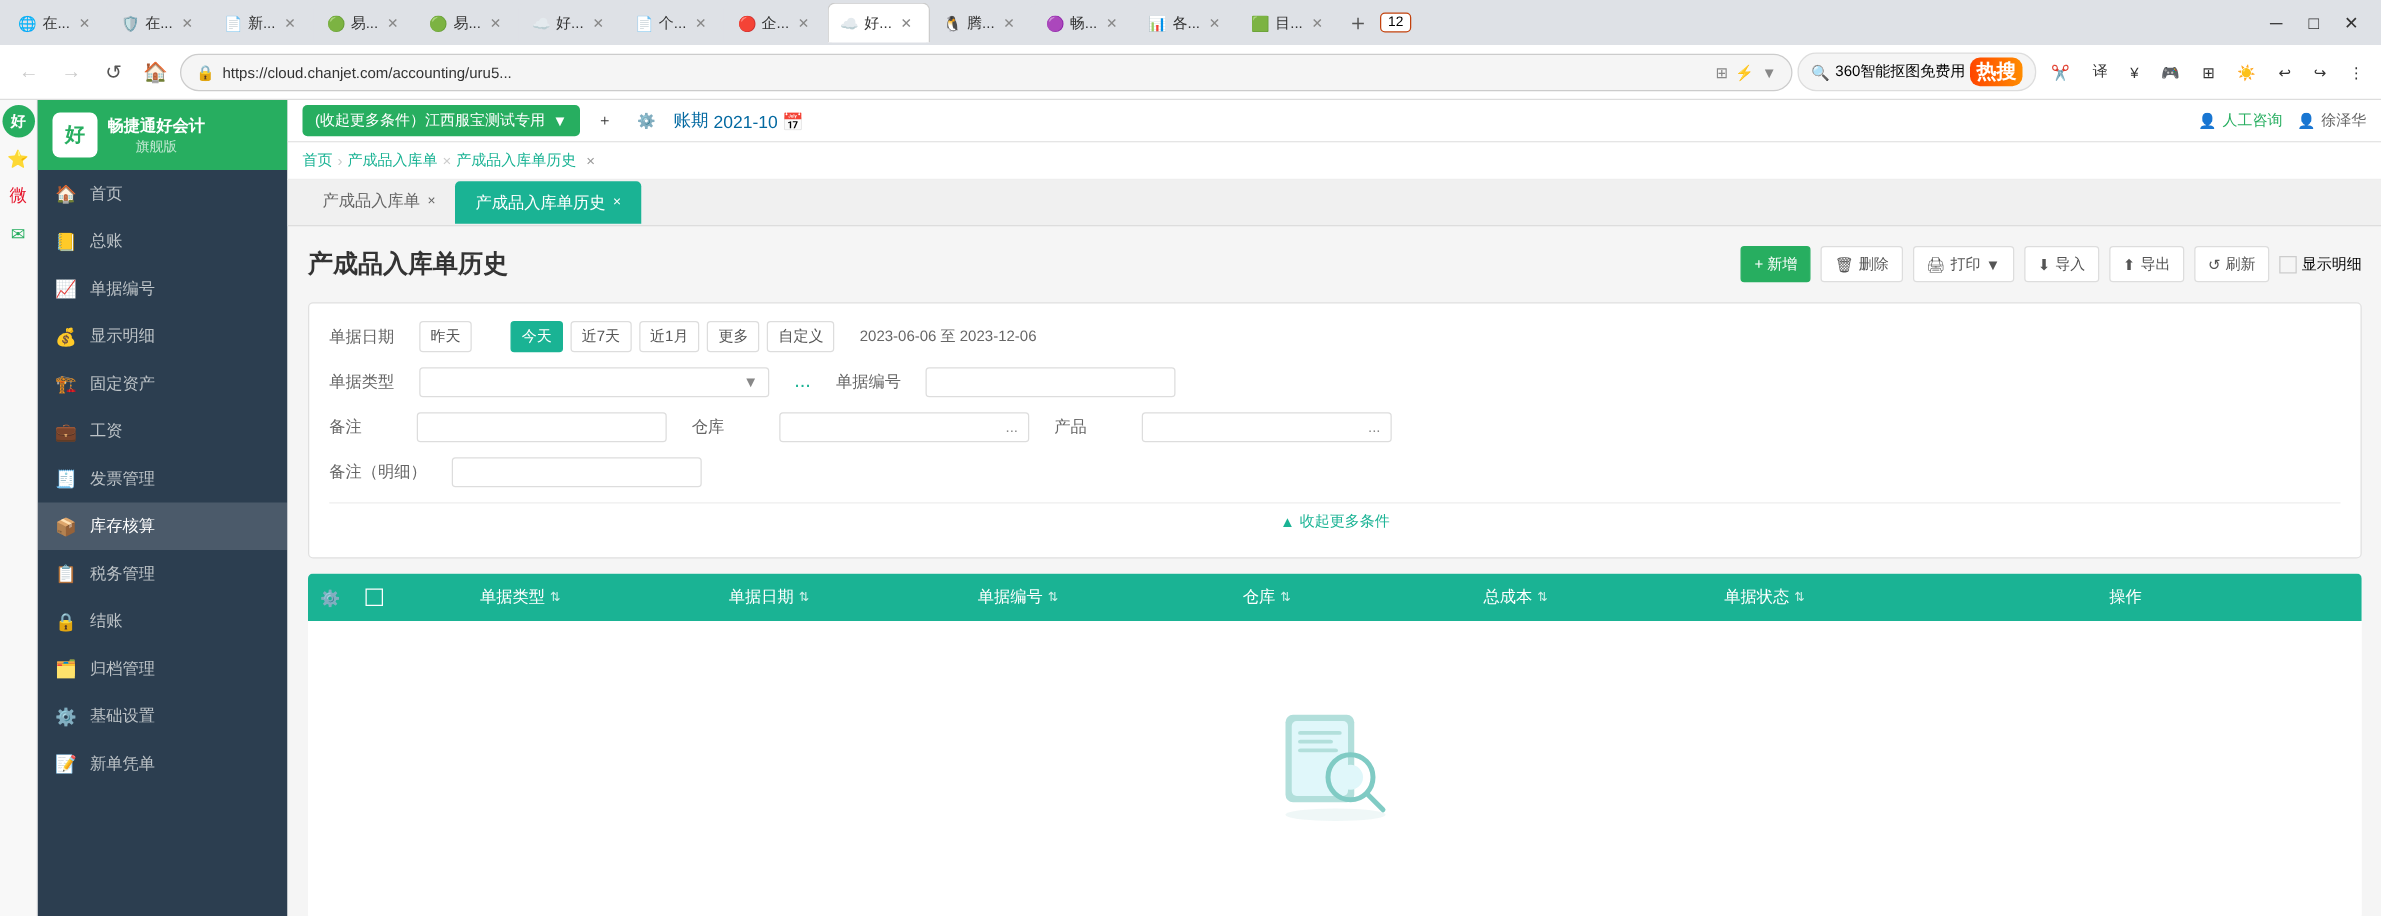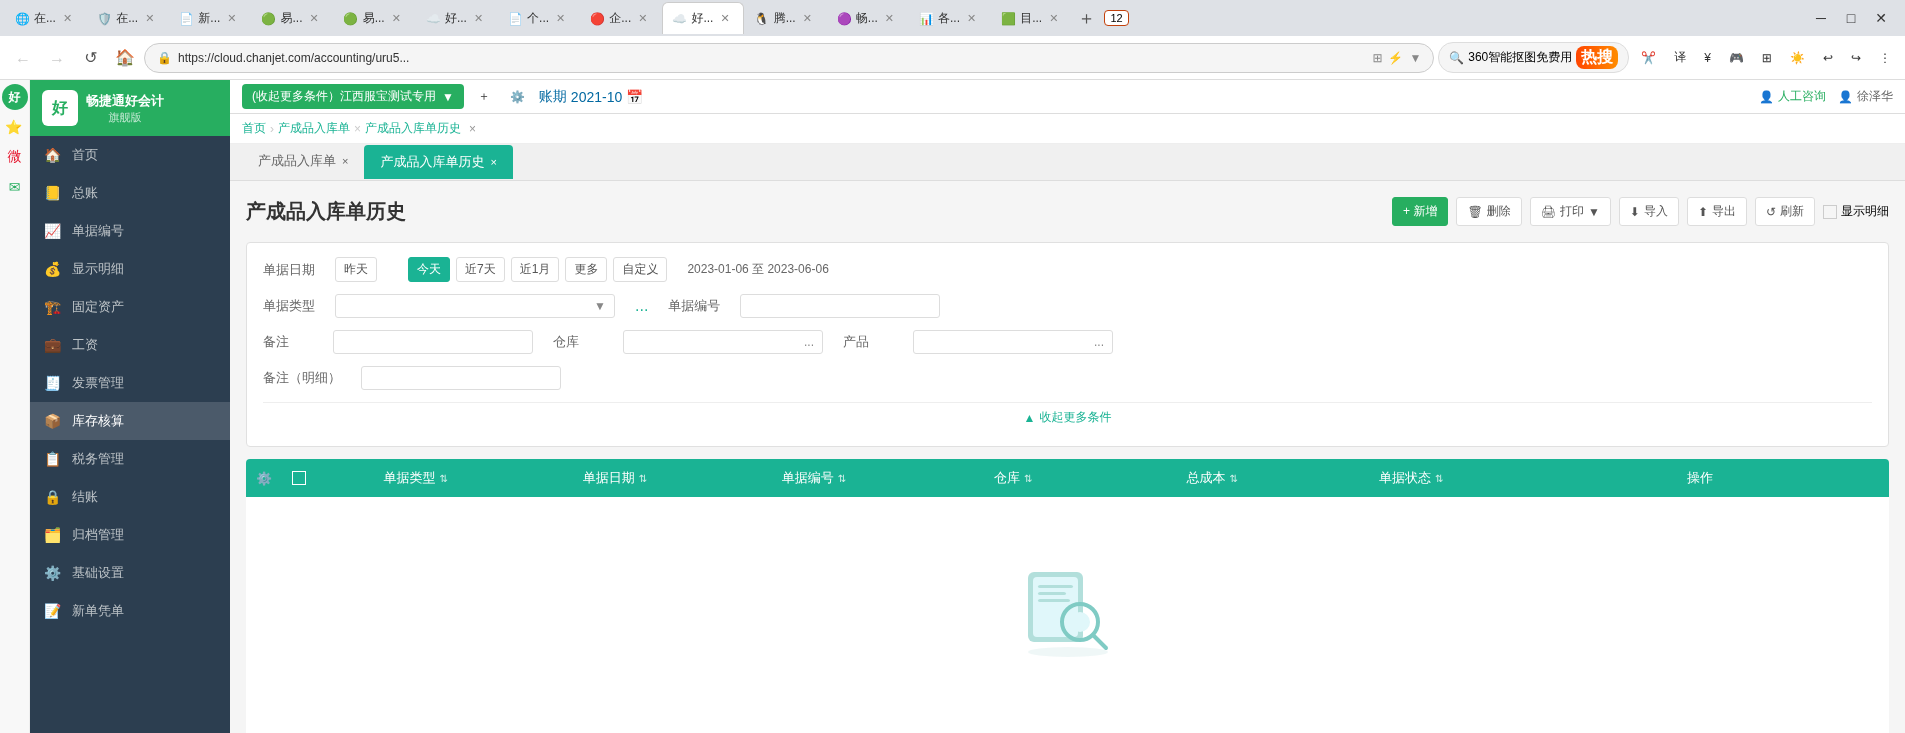--- a/index.html
+++ b/index.html
@@ -382,21 +382,21 @@
             <div class="filter-row">
               <span class="filter-label">单据日期</span>
               <div class="filter-date-group">
                 <button class="date-btn">昨天</button>
                 <button class="date-btn active">今天</button>
                 <button class="date-btn">近7天</button>
                 <button class="date-btn">近1月</button>
                 <button class="date-btn">更多</button>
                 <button class="date-btn">自定义</button>
               </div>
-              <span class="date-range">2023-01-06 至 2023-06-06</span>
+              <span class="date-range">2023-06-06 至 2023-12-06</span>
             </div>
 
             <div class="filter-row">
               <span class="filter-label">单据类型</span>
               <div class="filter-select" style="min-width:280px;">
                 <span style="flex:1;"></span>
                 <span class="filter-select-arrow">▼</span>
               </div>
               <span class="filter-ellipsis">...</span>
               <span class="filter-label">单据编号</span>

